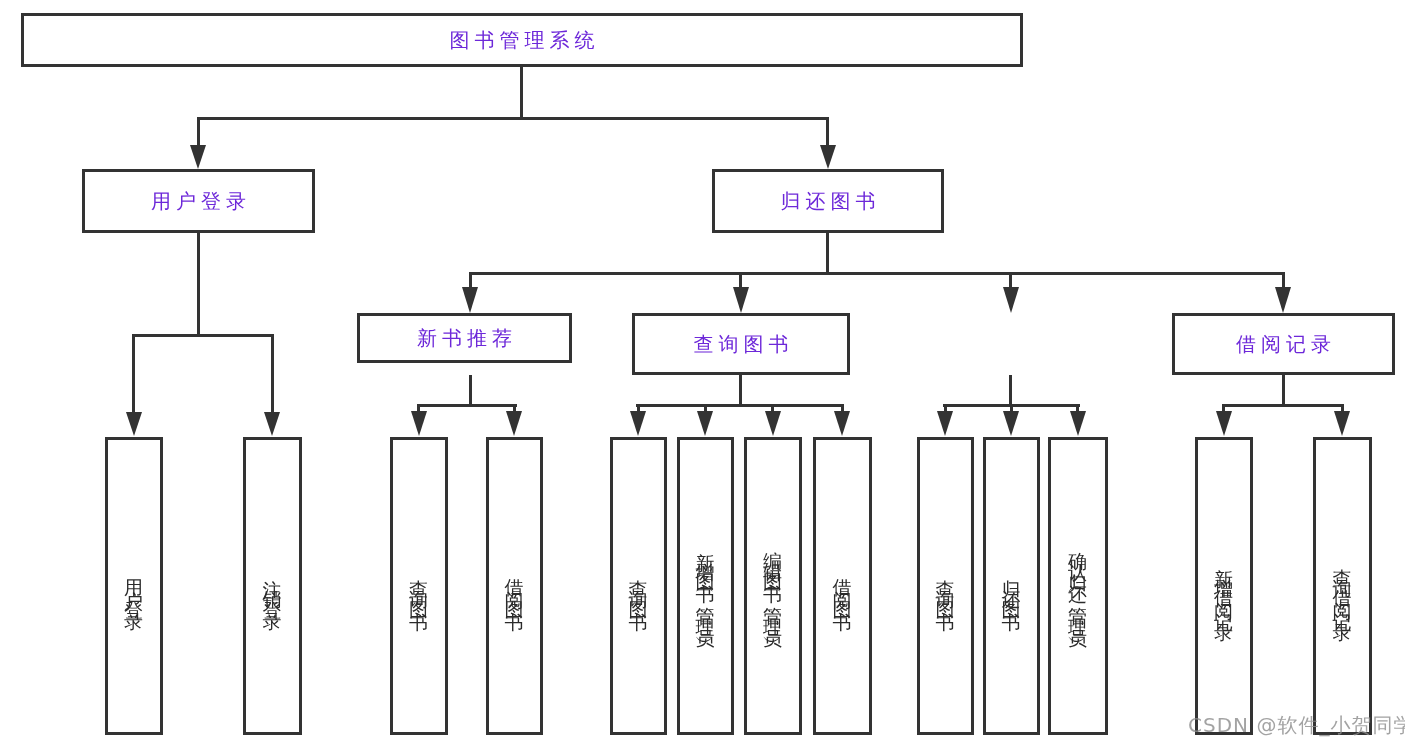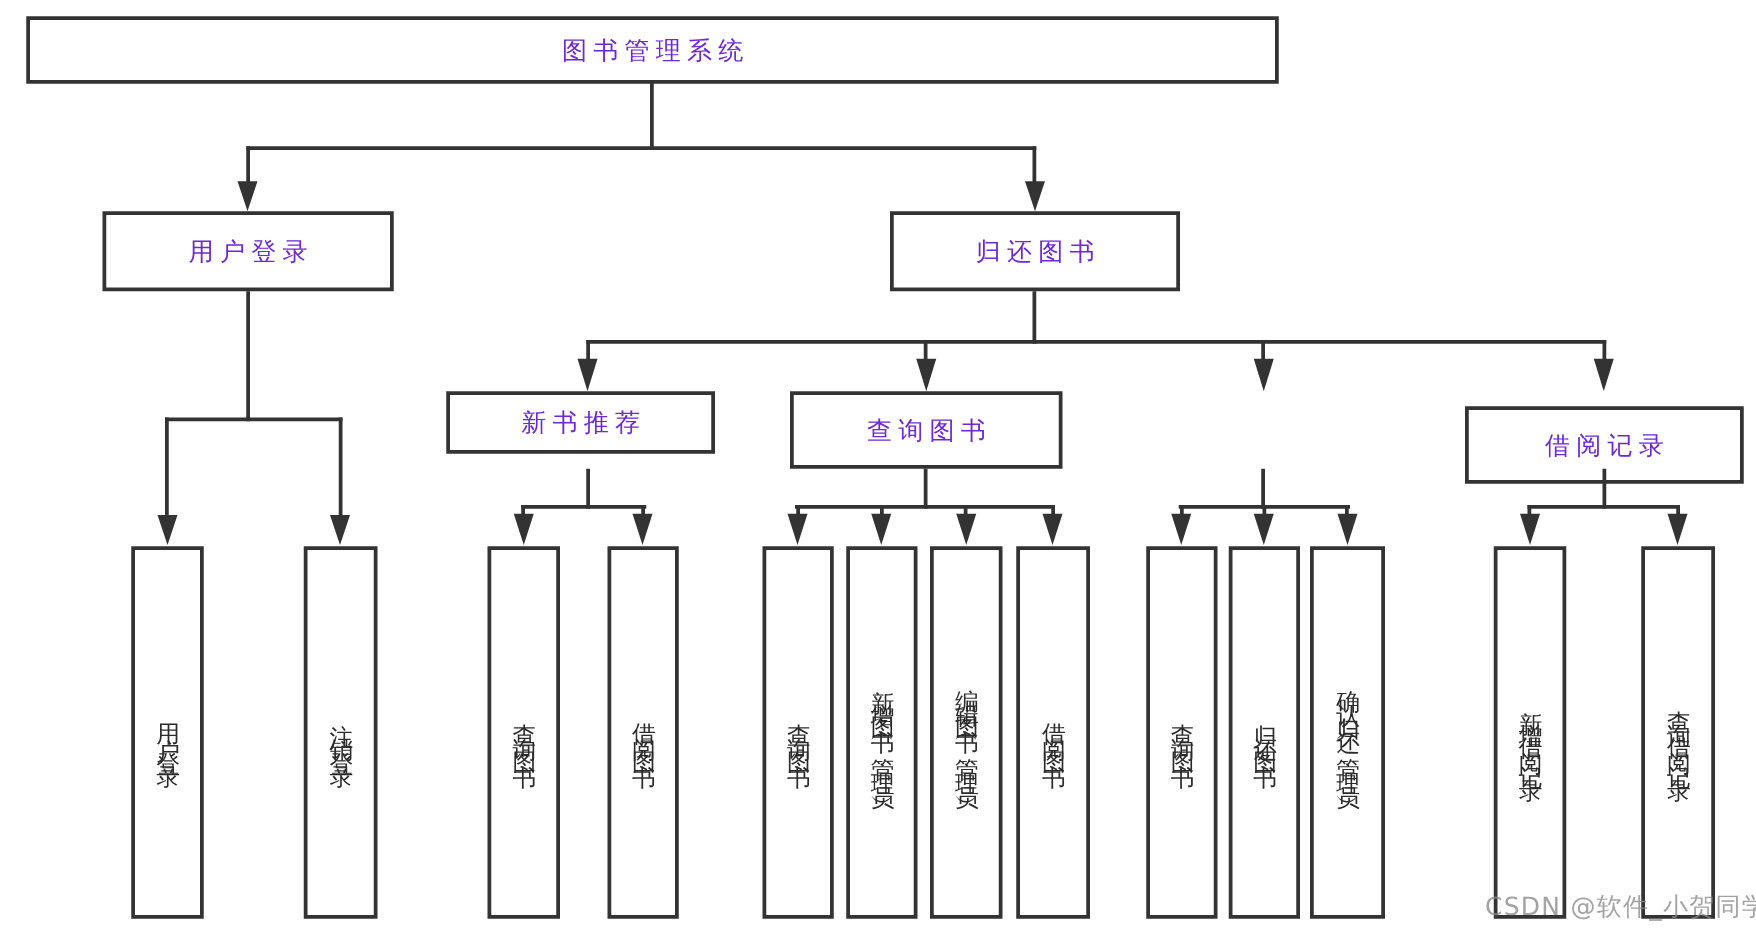--- a/index.html
+++ b/index.html
@@ -101,21 +101,21 @@
   <div class="arrow" style="left:1003px;top:287px;border-top-width:26px;"></div>
   <div class="vline" style="left:1282px;top:272px;height:17px;"></div>
   <div class="arrow" style="left:1275px;top:287px;border-top-width:26px;"></div>
 
   <div class="node" style="left:357px;top:313px;width:215px;height:50px;">
     <span class="hlabel">新书推荐</span>
   </div>
   <div class="node" style="left:632px;top:313px;width:218px;height:62px;">
     <span class="hlabel">查询图书</span>
   </div>
-  <div class="node" style="left:1172px;top:313px;width:223px;height:62px;margin-top:12px;">
+  <div class="node" style="left:1172px;top:313px;width:223px;height:62px;">
     <span class="hlabel">借阅记录</span>
   </div>
 
   <div class="vline" style="left:469px;top:375px;height:32px;"></div>
   <div class="hline" style="left:417px;top:404px;width:100px;"></div>
   <div class="vline" style="left:417px;top:404px;height:10px;"></div>
   <div class="arrow" style="left:411px;top:411px;"></div>
   <div class="vline" style="left:513px;top:404px;height:10px;"></div>
   <div class="arrow" style="left:506px;top:411px;"></div>
 

